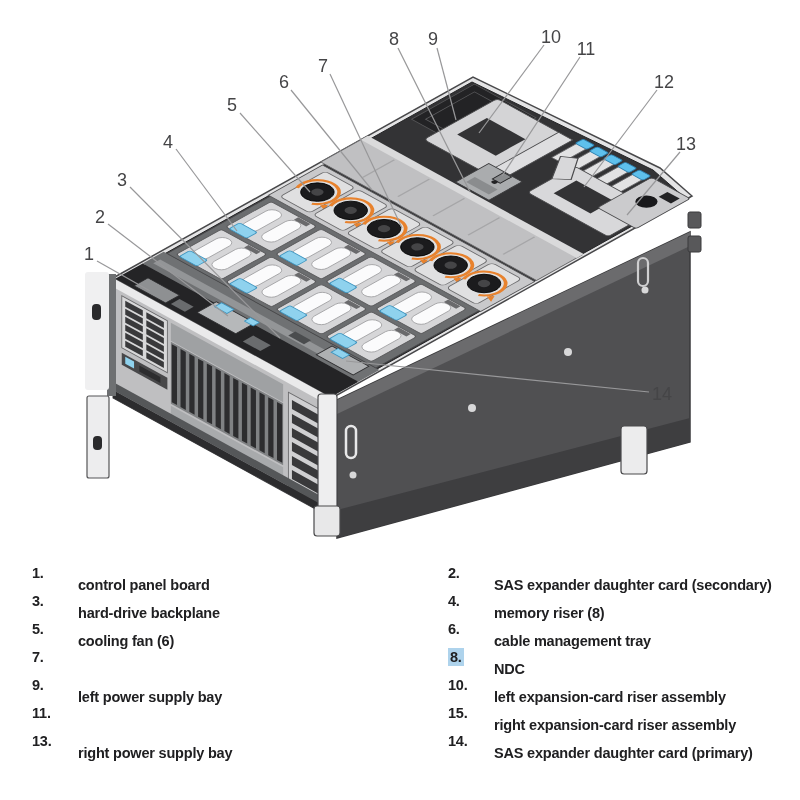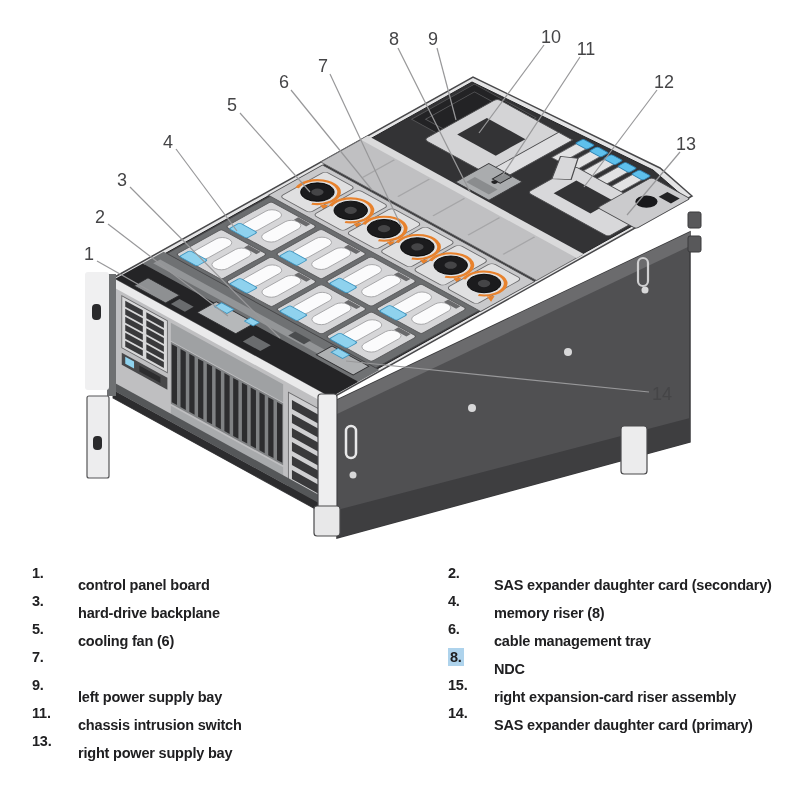--- a/index.html
+++ b/index.html
@@ -250,21 +250,20 @@
     </div>
     <div class="legend-row">
       <span class="num"><span>7.</span></span>
     </div>
     <div class="legend-row">
       <span class="num"><span>9.</span></span>
       <span class="lbl">left power supply bay</span>
     </div>
     <div class="legend-row">
       <span class="num"><span>11.</span></span>
-      <span class="lbl">chassis intrusion switch</span>
     </div>
     <div class="legend-row">
       <span class="num"><span>13.</span></span>
       <span class="lbl">right power supply bay</span>
     </div>
   </div>
   <div class="legend-col right">
     <div class="legend-row">
       <span class="num"><span>2.</span></span>
       <span class="lbl">SAS expander daughter card (secondary)</span>
@@ -275,20 +274,24 @@
     </div>
     <div class="legend-row">
       <span class="num"><span>6.</span></span>
       <span class="lbl">cable management tray</span>
     </div>
     <div class="legend-row">
       <span class="num"><span class="hl">8.</span></span>
       <span class="lbl">NDC</span>
     </div>
     <div class="legend-row">
+      <span class="num"><span>10.</span></span>
+      <span class="lbl">left expansion-card riser assembly</span>
+    </div>
+    <div class="legend-row">
       <span class="num"><span>15.</span></span>
       <span class="lbl">right expansion-card riser assembly</span>
     </div>
     <div class="legend-row">
       <span class="num"><span>14.</span></span>
       <span class="lbl">SAS expander daughter card (primary)</span>
     </div>
   </div>
 </div>
 

